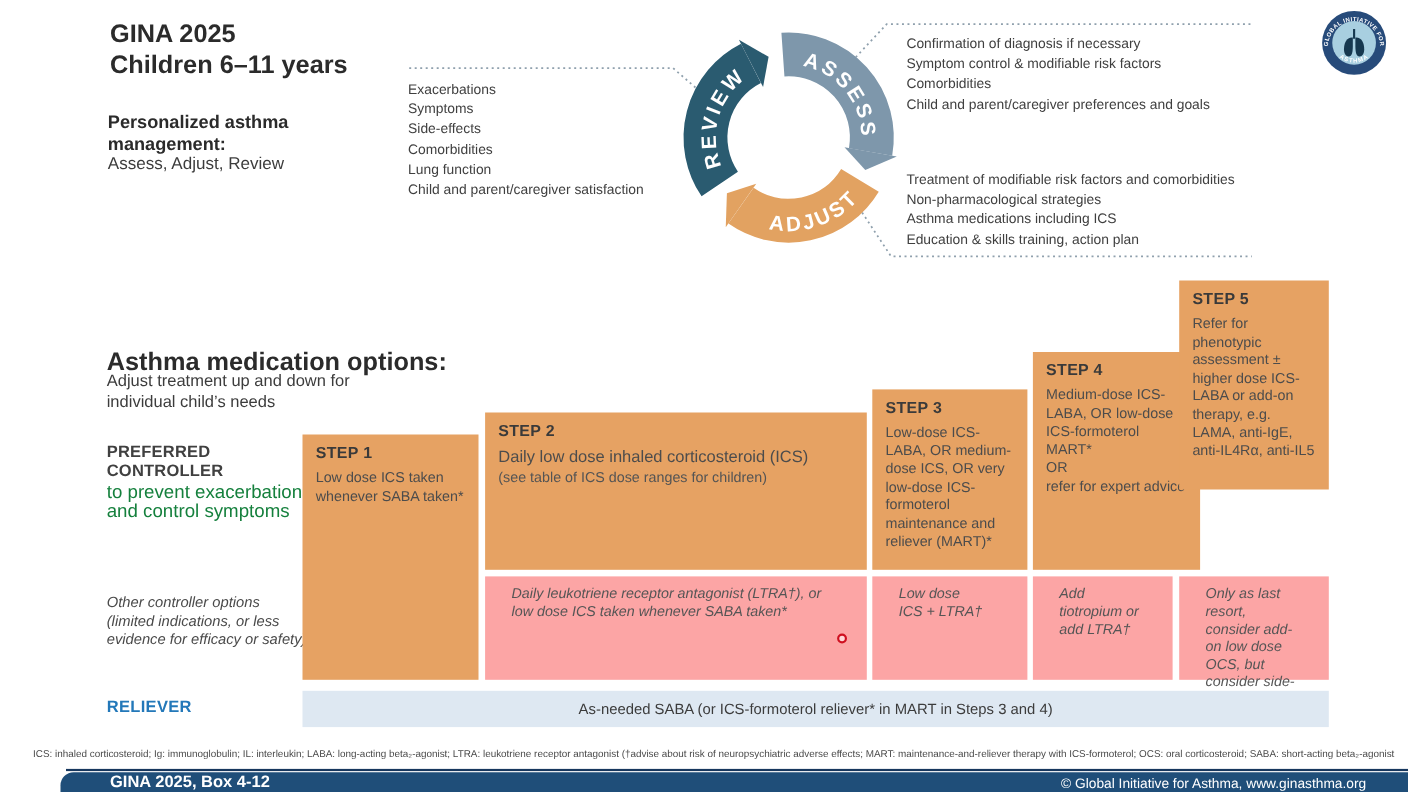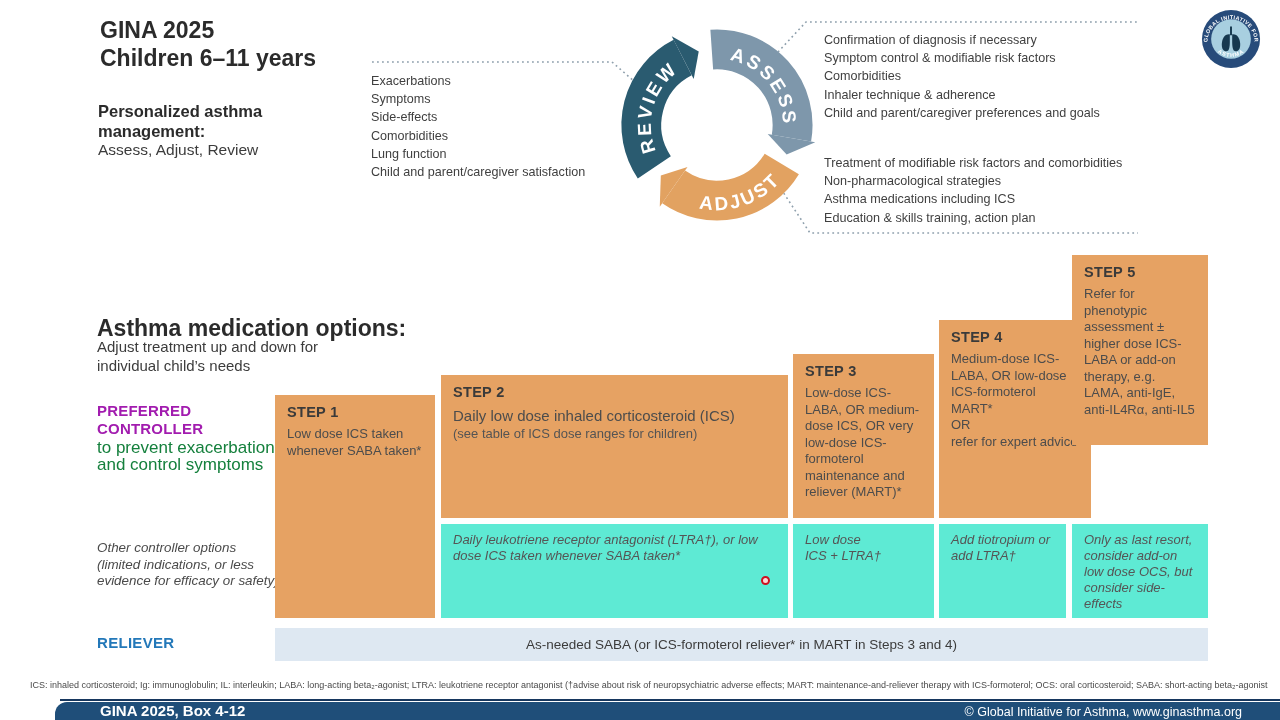--- a/index.html
+++ b/index.html
@@ -6,25 +6,25 @@
   body{width:1280px;height:720px;position:relative;background:#ffffff;
        font-family:"Liberation Sans",sans-serif;color:#404040;overflow:hidden;}
   .abs{position:absolute;}
   .pre{white-space:pre-line;}
   .title{font-size:23px;font-weight:bold;color:#2b2b2b;line-height:28px;}
   .sub-bold{font-size:16.5px;font-weight:bold;color:#2b2b2b;line-height:20px;}
   .sub{font-size:15.5px;color:#3c3c3c;}
   .list{font-size:12.6px;color:#3f3f3f;line-height:18.2px;}
   .med-head{font-size:23px;font-weight:bold;color:#2b2b2b;}
   .med-desc{font-size:15px;color:#3c3c3c;line-height:19px;width:262px;}
-  .pref{font-size:15px;font-weight:bold;color:#a21caf;line-height:18px;letter-spacing:.2px;}
+  .pref{font-size:15px;font-weight:bold;color:#404040;line-height:18px;letter-spacing:.2px;}
   .pref-desc{font-size:17px;color:#15803d;line-height:17px;width:190px;}
   .other-label{font-size:13.4px;font-style:italic;color:#4a4a4a;line-height:16.5px;width:182px;}
   .stepbox{background:#e6a263;padding:9px 12px;box-sizing:border-box;}
-  .otherbox{background:#5eead4;padding:8px 12px;box-sizing:border-box;}
+  .otherbox{background:#fca5a5;padding:8px 24px;box-sizing:border-box;}
   .step-title{font-size:14.5px;font-weight:bold;color:#3a3a3a;margin-bottom:6px;letter-spacing:.3px;}
   .step-body{font-size:13px;color:#4c4c4c;line-height:16.5px;}
   .step2-body{font-size:15px;color:#4c4c4c;line-height:19px;}
   .step2-note{font-size:13px;color:#545454;margin-top:1px;}
   .other-body{font-size:13px;font-style:italic;color:#555;line-height:16px;}
   .reliever-label{font-size:15px;font-weight:bold;color:#2378b9;letter-spacing:.3px;}
   .reliever-bar{background:#dee8f2;display:flex;align-items:center;justify-content:center;}
   .reliever-text{font-size:13.5px;color:#3c3c3c;}
   .footnote{font-size:9px;color:#4a4a4a;text-align:center;white-space:nowrap;}
   .footer-line{background:#17375e;height:2px;}
@@ -54,21 +54,20 @@
   <div>Side-effects</div>
   <div>Comorbidities</div>
   <div>Lung function</div>
   <div>Child and parent/caregiver satisfaction</div>
 </div>
 
 <div class="abs list" style="left:824px;top:31px;">
   <div>Confirmation of diagnosis if necessary</div>
   <div>Symptom control &amp; modifiable risk factors</div>
   <div>Comorbidities</div>
-  <div>Inhaler technique &amp; adherence</div>
   <div>Child and parent/caregiver preferences and goals</div>
 </div>
 
 <div class="abs list" style="left:824px;top:154px;">
   <div>Treatment of modifiable risk factors and comorbidities</div>
   <div>Non-pharmacological strategies</div>
   <div>Asthma medications including ICS</div>
   <div>Education &amp; skills training, action plan</div>
 </div>
 

